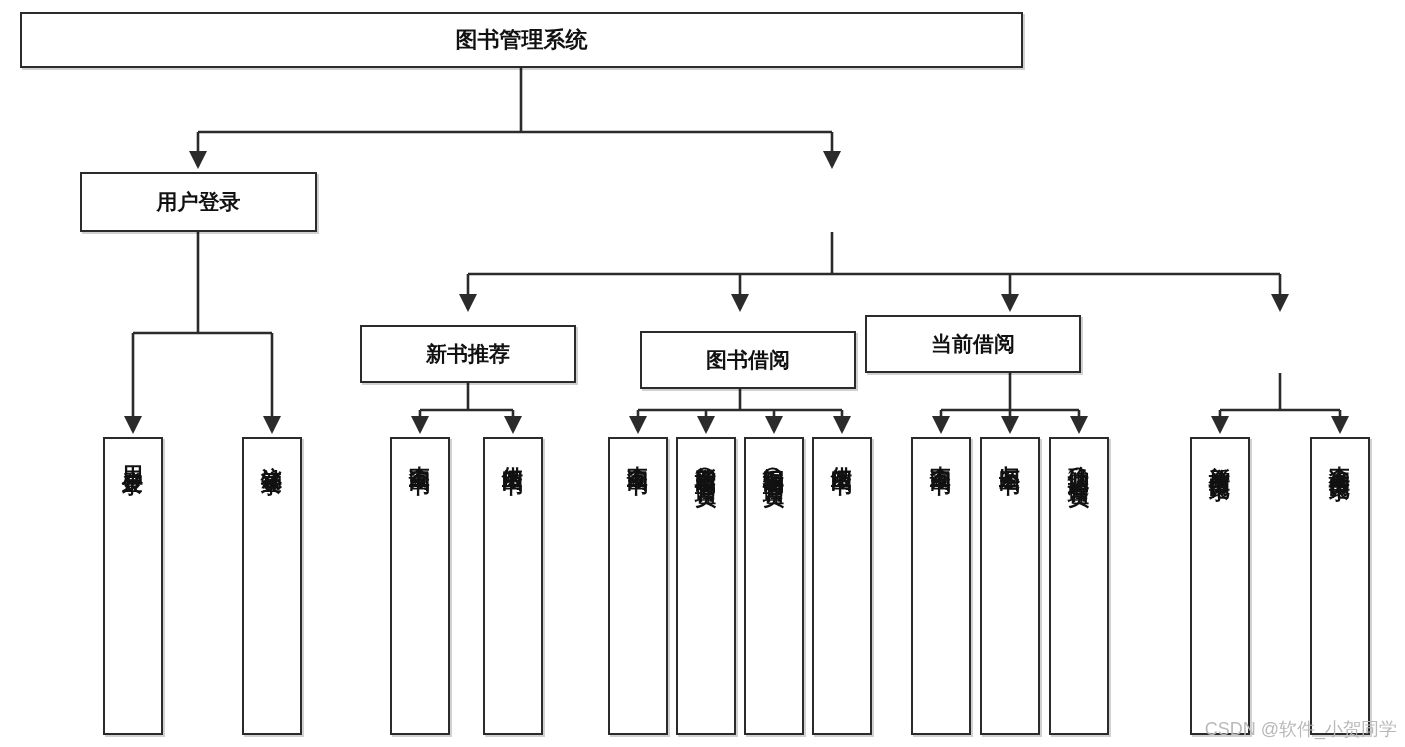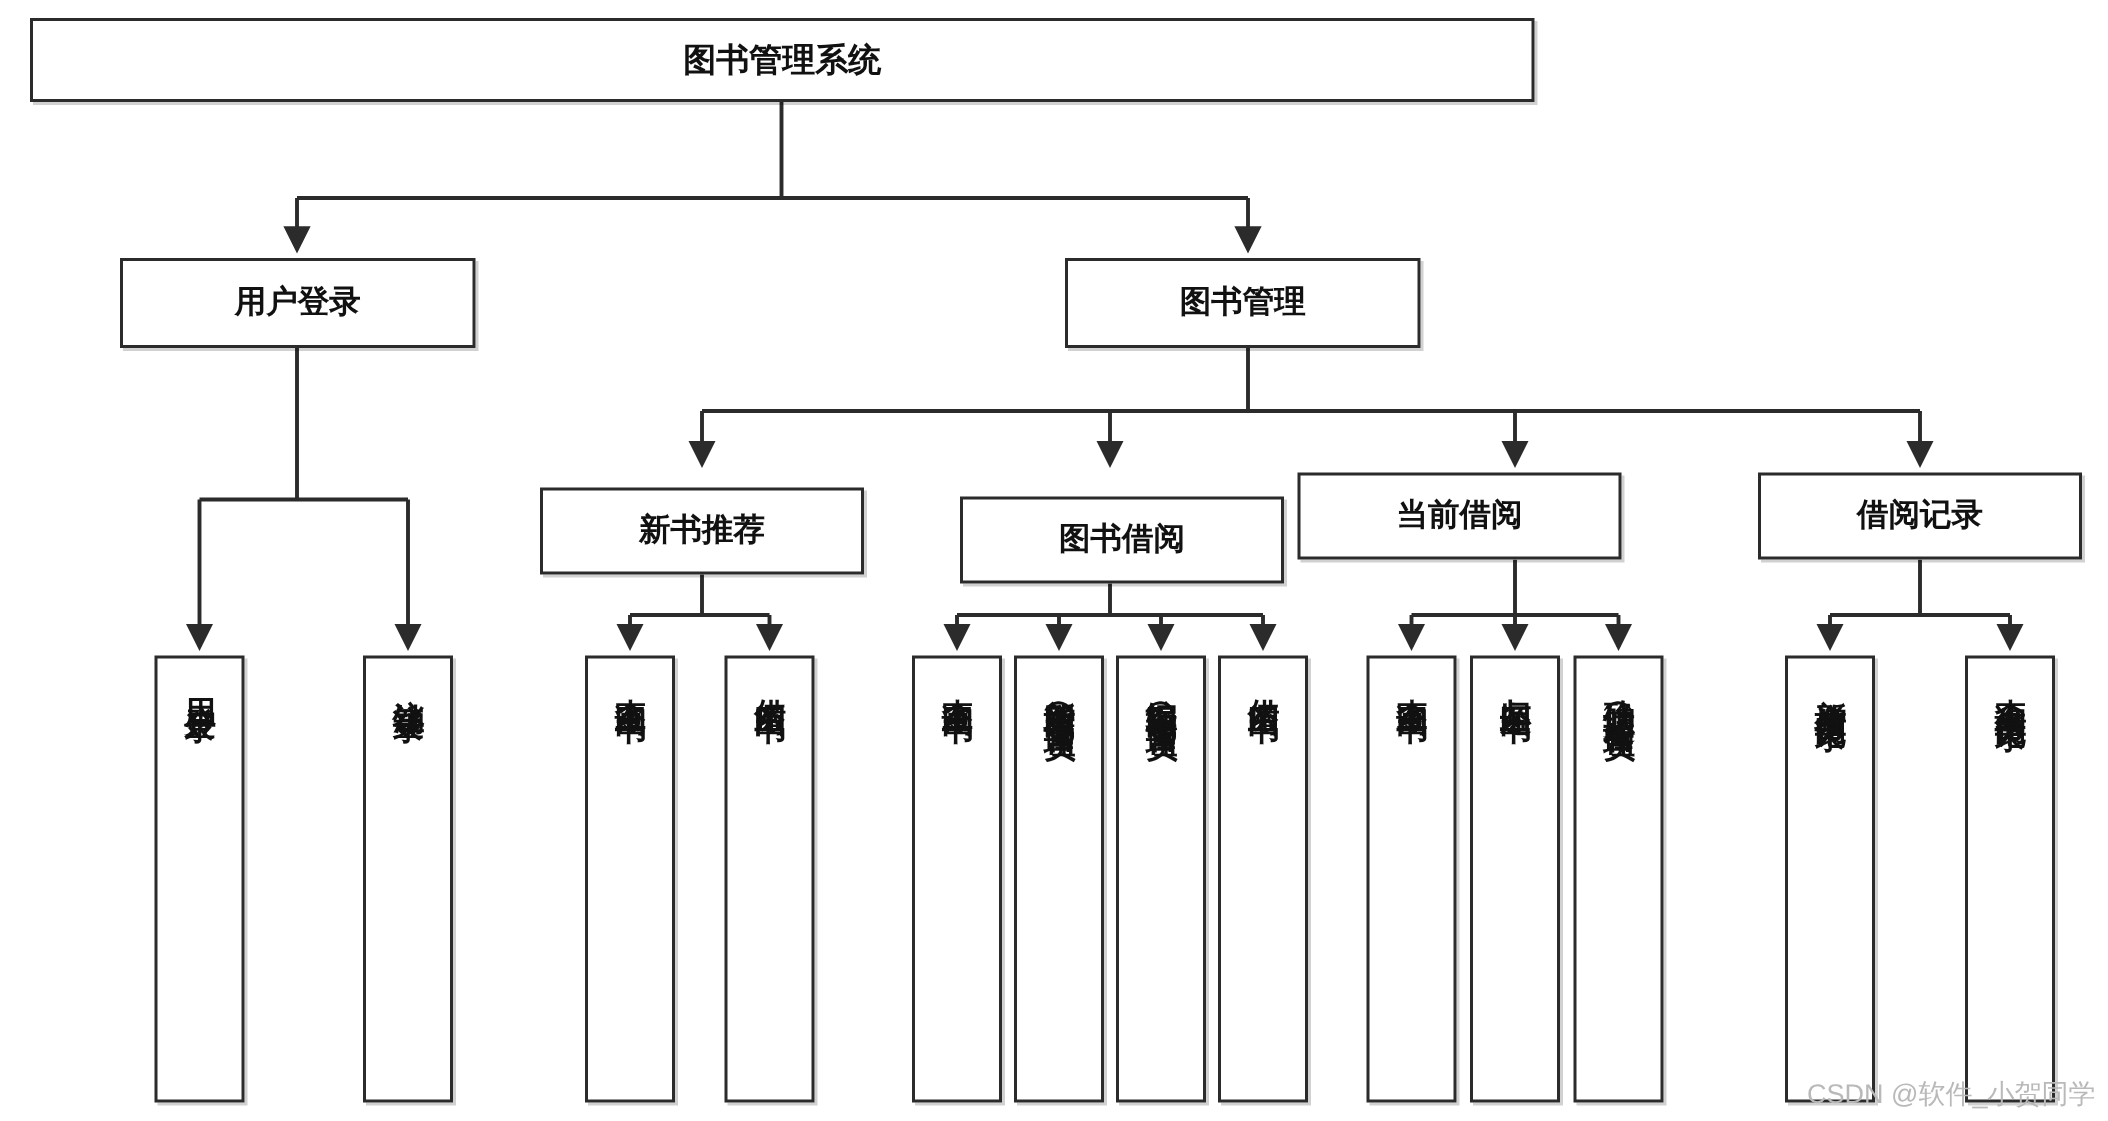--- a/index.html
+++ b/index.html
@@ -124,35 +124,29 @@
     </g>
   </svg>
 
   <div class="node horiz root" style="left:20px; top:12px; width:1003px; height:56px;">
     <span class="label">图书管理系统</span>
   </div>
 
   <div class="node horiz" style="left:80px; top:172px; width:237px; height:60px;">
     <span class="label">用户登录</span>
   </div>
-  <div class="node horiz" style="left:710px; top:172px; width:237px; height:60px;">
-    <span class="label">图书管理</span>
-  </div>
 
   <div class="node horiz" style="left:360px; top:325px; width:216px; height:58px;">
     <span class="label">新书推荐</span>
   </div>
   <div class="node horiz" style="left:640px; top:315px; width:216px; height:58px;margin-top:16px;">
     <span class="label">图书借阅</span>
   </div>
   <div class="node horiz" style="left:865px; top:315px; width:216px; height:58px;">
     <span class="label">当前借阅</span>
-  </div>
-  <div class="node horiz" style="left:1172px; top:315px; width:216px; height:58px;">
-    <span class="label">借阅记录</span>
   </div>
 
   <div class="node vert" style="left:103px; top:437px; width:60px; height:298px;">
     <span class="label">用户登录</span>
   </div>
   <div class="node vert" style="left:242px; top:437px; width:60px; height:298px;">
     <span class="label">注销登录</span>
   </div>
 
   <div class="node vert" style="left:390px; top:437px; width:60px; height:298px;">

